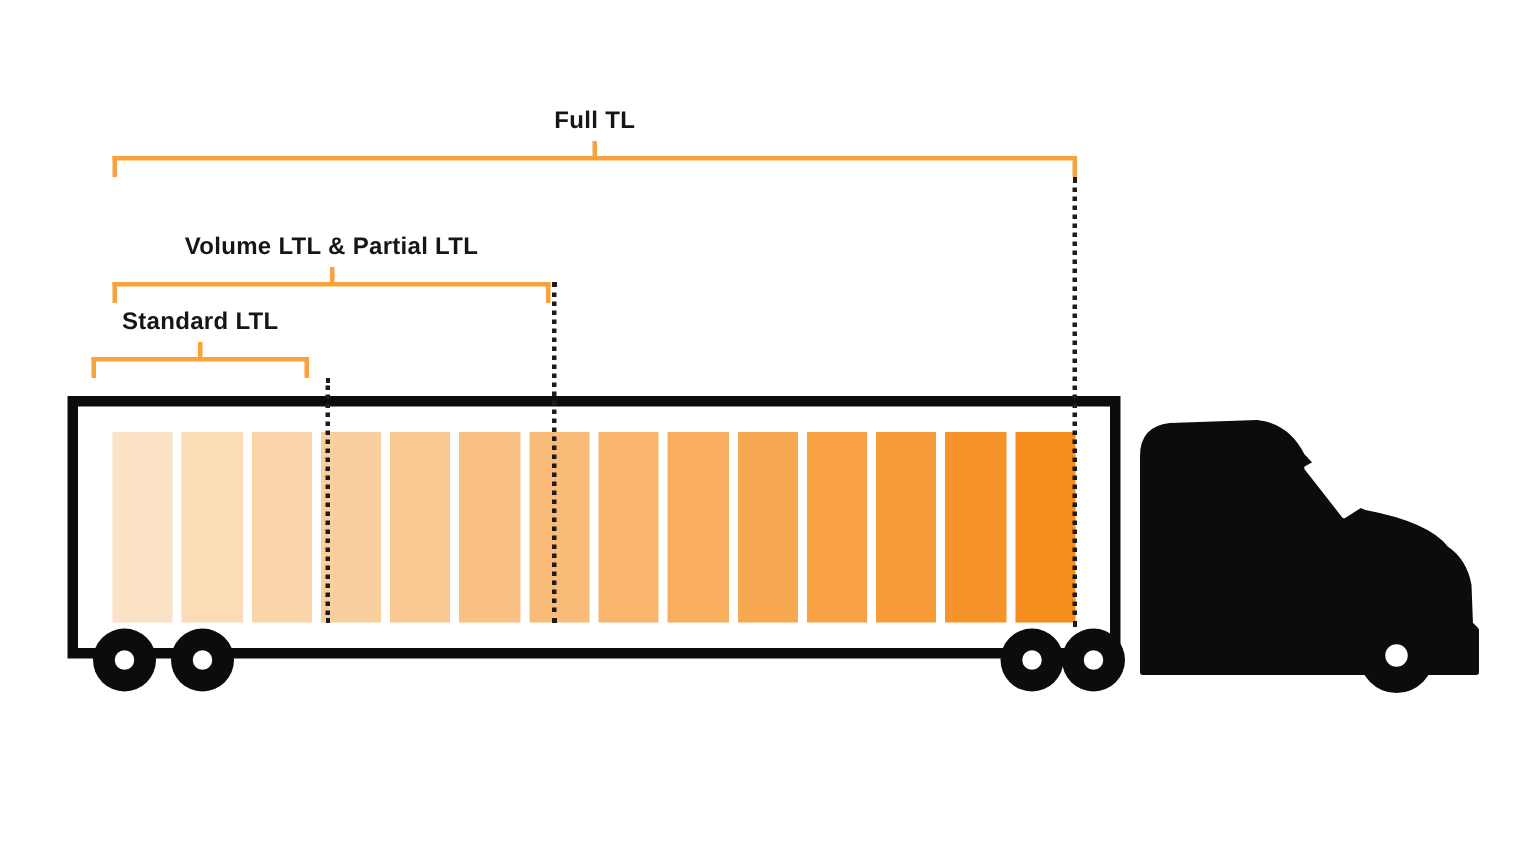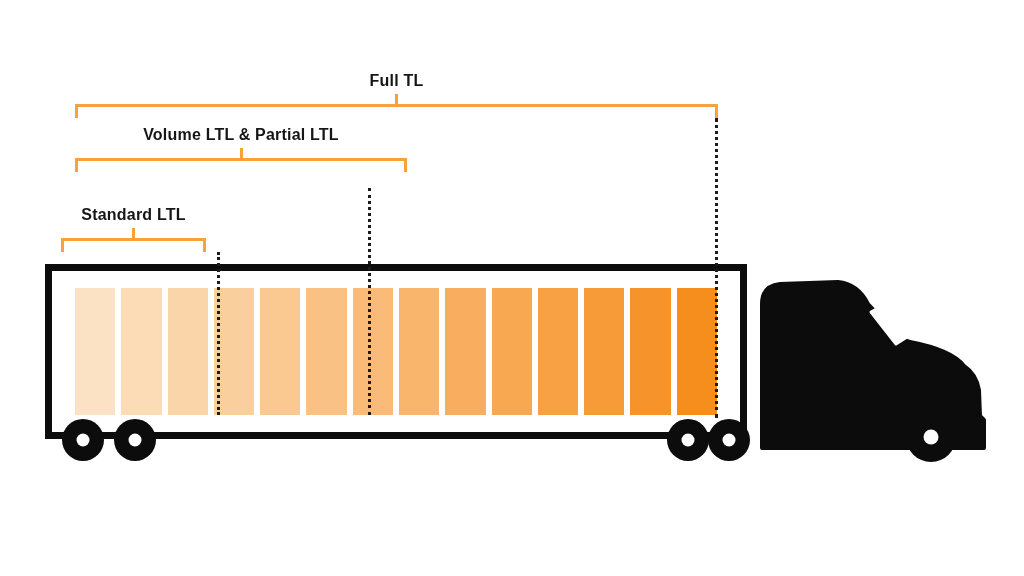--- a/index.html
+++ b/index.html
@@ -100,21 +100,21 @@
 
 <div id="stage">
 
   <div class="bracket" style="left:75px; top:104px; width:643px;">
     <div class="tick tick-left"></div>
     <div class="tick tick-right"></div>
     <div class="tick tick-center"></div>
     <div class="bracket-label">Full TL</div>
   </div>
 
-  <div class="bracket" style="left:75px; top:158px; width:332px;">
+  <div class="bracket" style="left:75px; top:188px; width:292px;">
     <div class="tick tick-left"></div>
     <div class="tick tick-right"></div>
     <div class="tick tick-center"></div>
     <div class="bracket-label">Volume LTL &amp; Partial LTL</div>
   </div>
 
   <div class="bracket" style="left:61px; top:238px; width:145px;">
     <div class="tick tick-left"></div>
     <div class="tick tick-right"></div>
     <div class="tick tick-center"></div>

